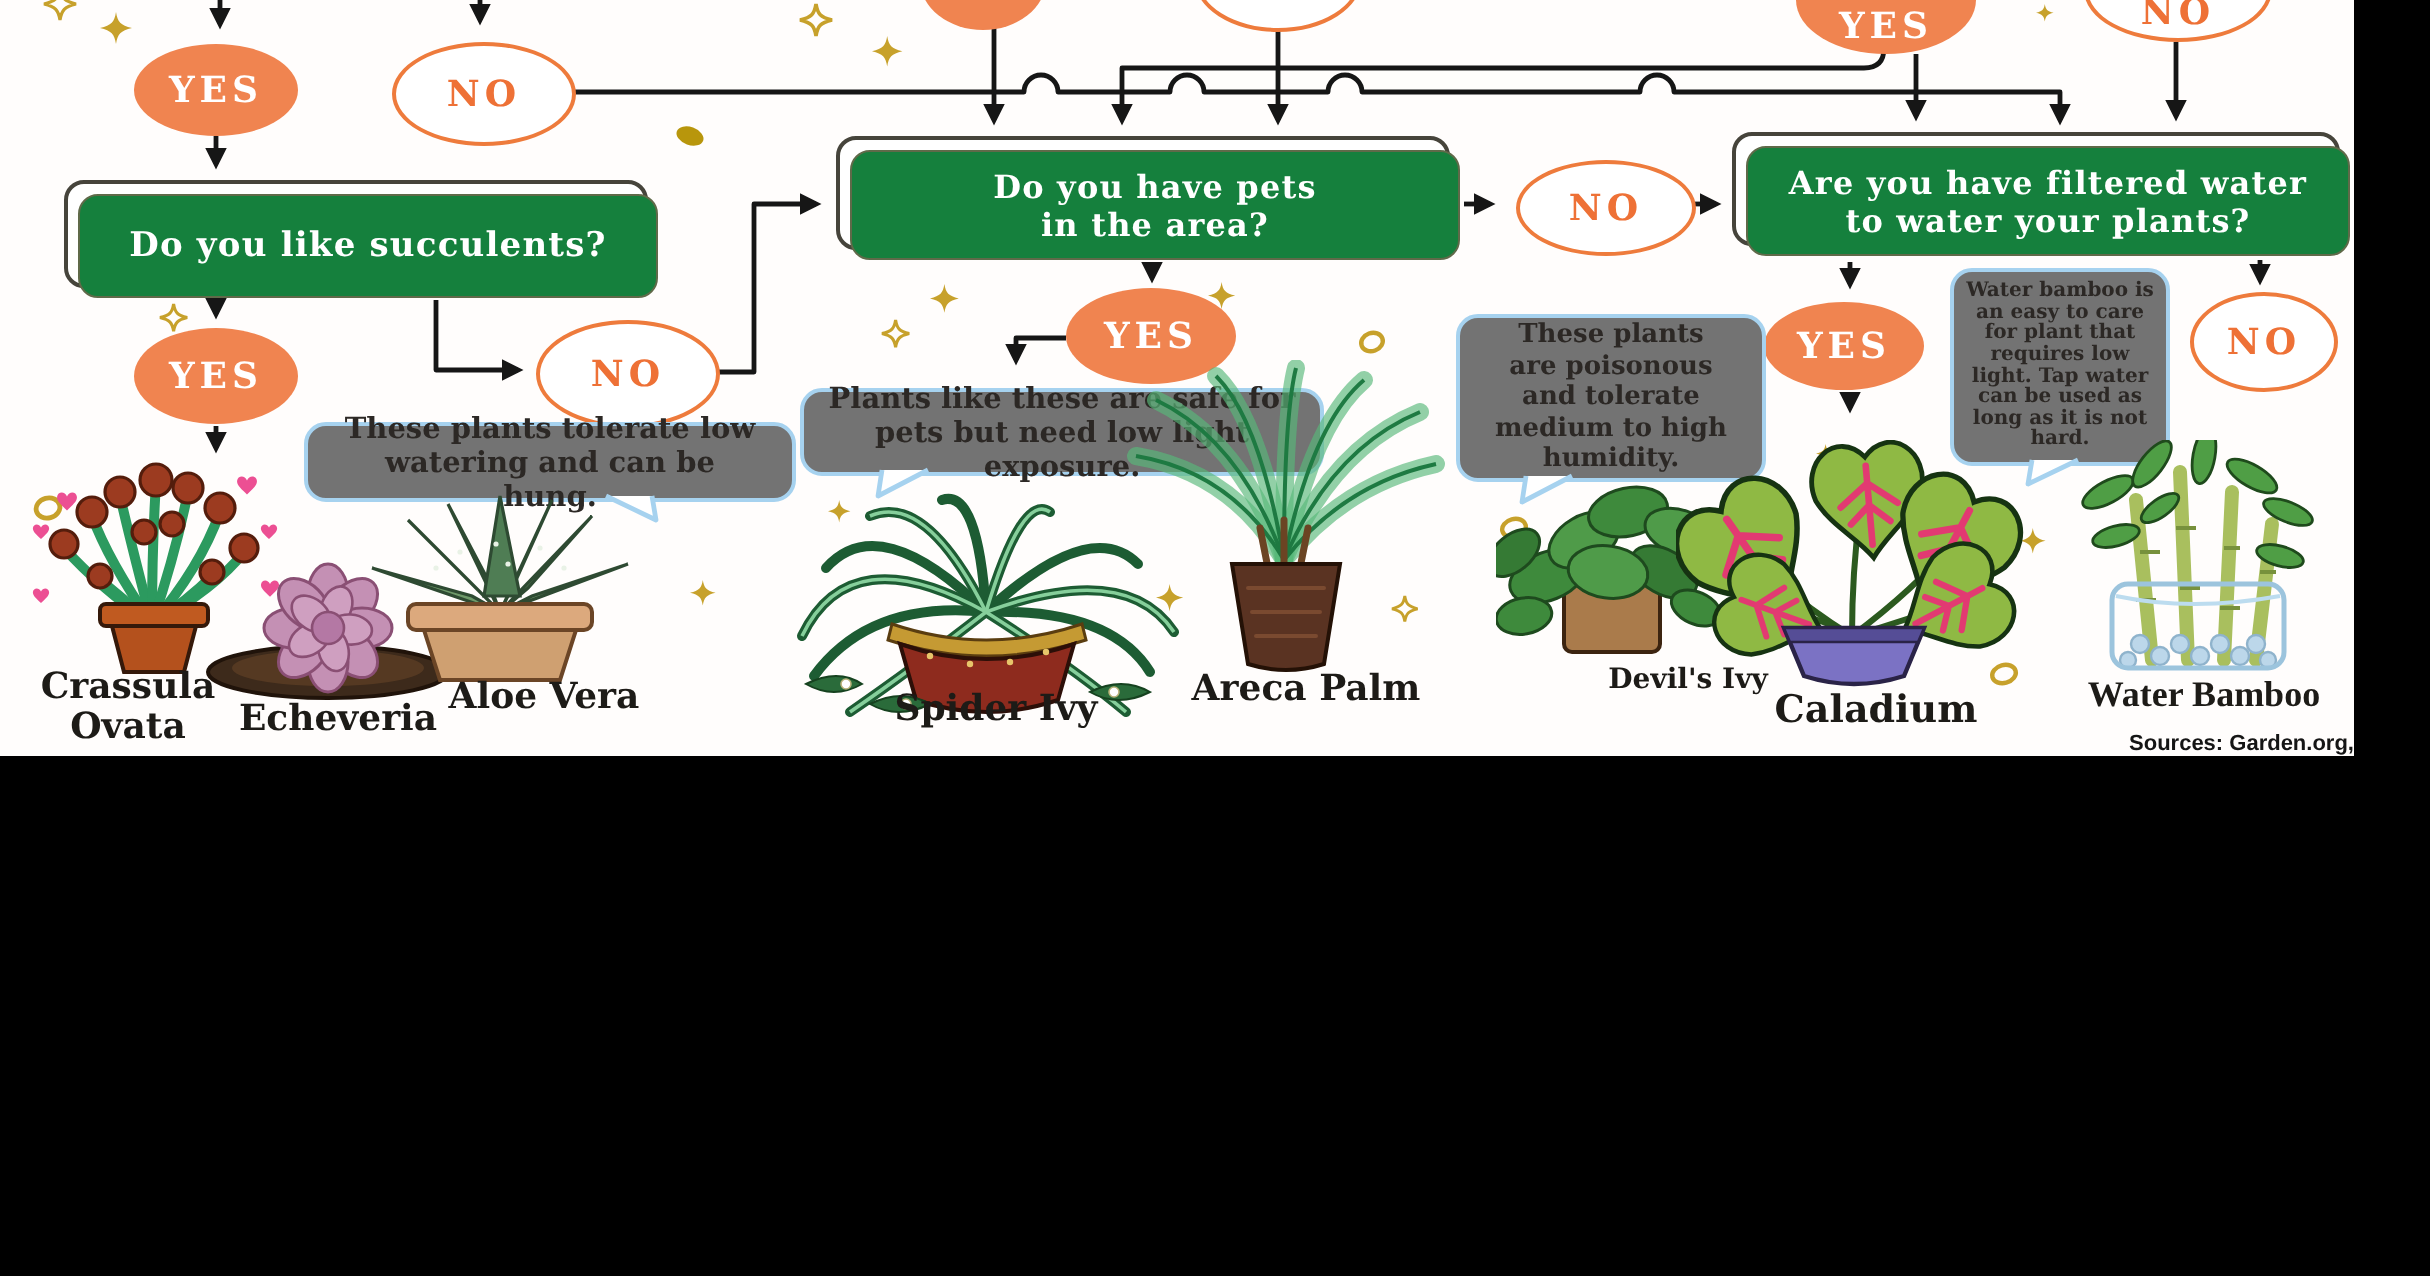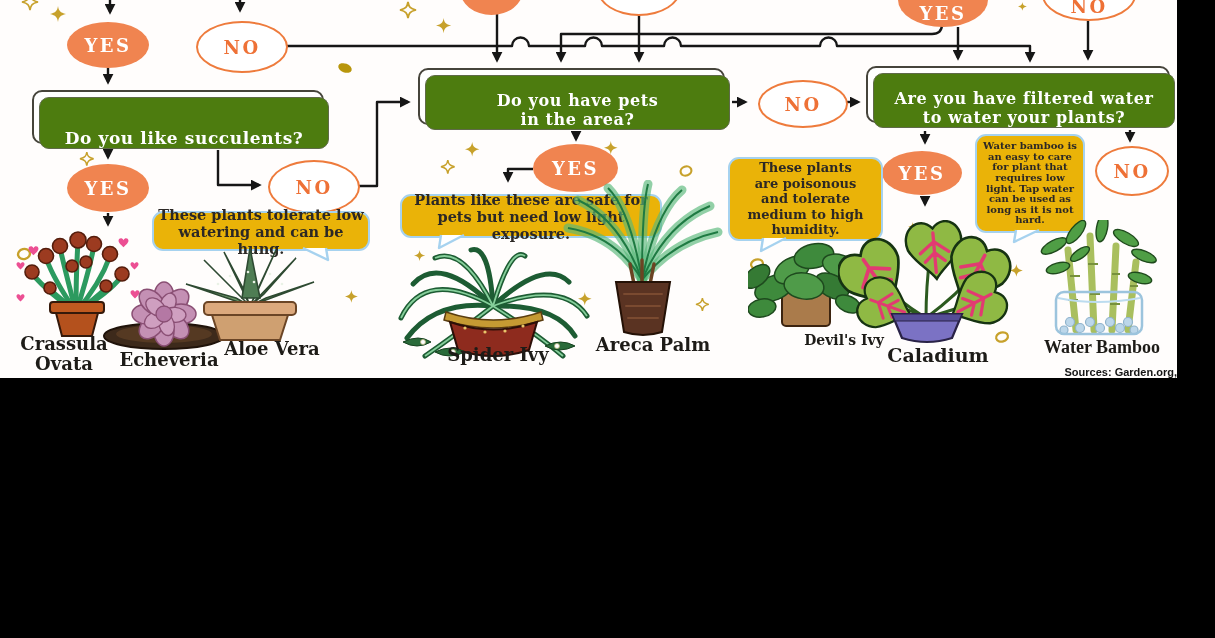--- a/index.html
+++ b/index.html
@@ -13,36 +13,36 @@
   }
   .abs{position:absolute;}
   
   .qbox{position:absolute;}
   .qbox .outline{
     position:absolute;left:0;top:0;width:100%;height:100%;
     background:#fff;border:2px solid #46443b;border-radius:10px;
   }
   .qbox .fill{
     position:absolute;left:7px;top:7px;width:100%;height:100%;
-    background:#4d7c0f;border:1.5px solid #5f6a49;border-radius:10px;
-    display:flex;flex-direction:column;align-items:center;justify-content:flex-end;
+    background:#15803d;border:1.5px solid #5f6a49;border-radius:10px;
+    display:flex;flex-direction:column;align-items:center;justify-content:center;
     color:#fff;font-weight:bold;text-align:center;letter-spacing:.6px;
   }
   
   .node{
     position:absolute;display:flex;align-items:center;justify-content:center;
     font-weight:bold;letter-spacing:2.5px;border-radius:50%;
     font-size:18px;
   }
   .yes{background:#f08450;color:#fff;}
   .no{background:#fff;color:#ee7136;border:2.5px solid #ee7b3c;}
   .cut{align-items:flex-end;}
   
   .bubble{
-    position:absolute;background:#eab308;border:2.5px solid #a6d2ef;border-radius:11px;
+    position:absolute;background:#737373;border:2.5px solid #a6d2ef;border-radius:11px;
     display:flex;align-items:center;justify-content:center;text-align:center;
     color:#2c2825;font-weight:bold;
   }
   .bubble svg.tail{position:absolute;overflow:visible;}
   
   .plabel{
     position:absolute;text-align:center;color:#1d1b17;font-weight:bold;
     font-size:17px;line-height:18px;
   }
   .sources{
@@ -169,21 +169,21 @@
   </div>
 
   <div class="qbox" style="left:866px;top:66px;width:300px;height:53px;">
     <div class="outline"></div>
     <div class="fill" style="font-size:16px;line-height:19px;">
       <span>Are you have filtered water</span>
       <span>to water your plants?</span>
     </div>
   </div>
 
-  <div class="bubble" style="left:152px;top:211px;width:210px;height:32px;font-size:14.5px;line-height:17px;padding:2px 2px;">
+  <div class="bubble" style="left:152px;top:211px;width:210px;height:32px;font-size:14.5px;line-height:17px;padding:2px 16px;">
     <span>These plants tolerate low watering and can be hung.</span>
     <svg class="tail" style="left:148px;bottom:-13px;" width="30" height="15" viewBox="0 0 30 15">
       <path d="M1,1 L26,13 L24,1" fill="#fff" stroke="#a6d2ef" stroke-width="2.4" stroke-linejoin="round"></path>
     </svg>
   </div>
 
   <div class="bubble" style="left:400px;top:194px;width:246px;height:36px;font-size:14.5px;line-height:17px;padding:2px 6px;">
     <span>Plants like these are safe for pets but need low light exposure.</span>
     <svg class="tail" style="left:36px;bottom:-14px;" width="28" height="16" viewBox="0 0 28 16">
       <path d="M3,1 L1,14 L26,1" fill="#fff" stroke="#a6d2ef" stroke-width="2.4" stroke-linejoin="round"></path>

